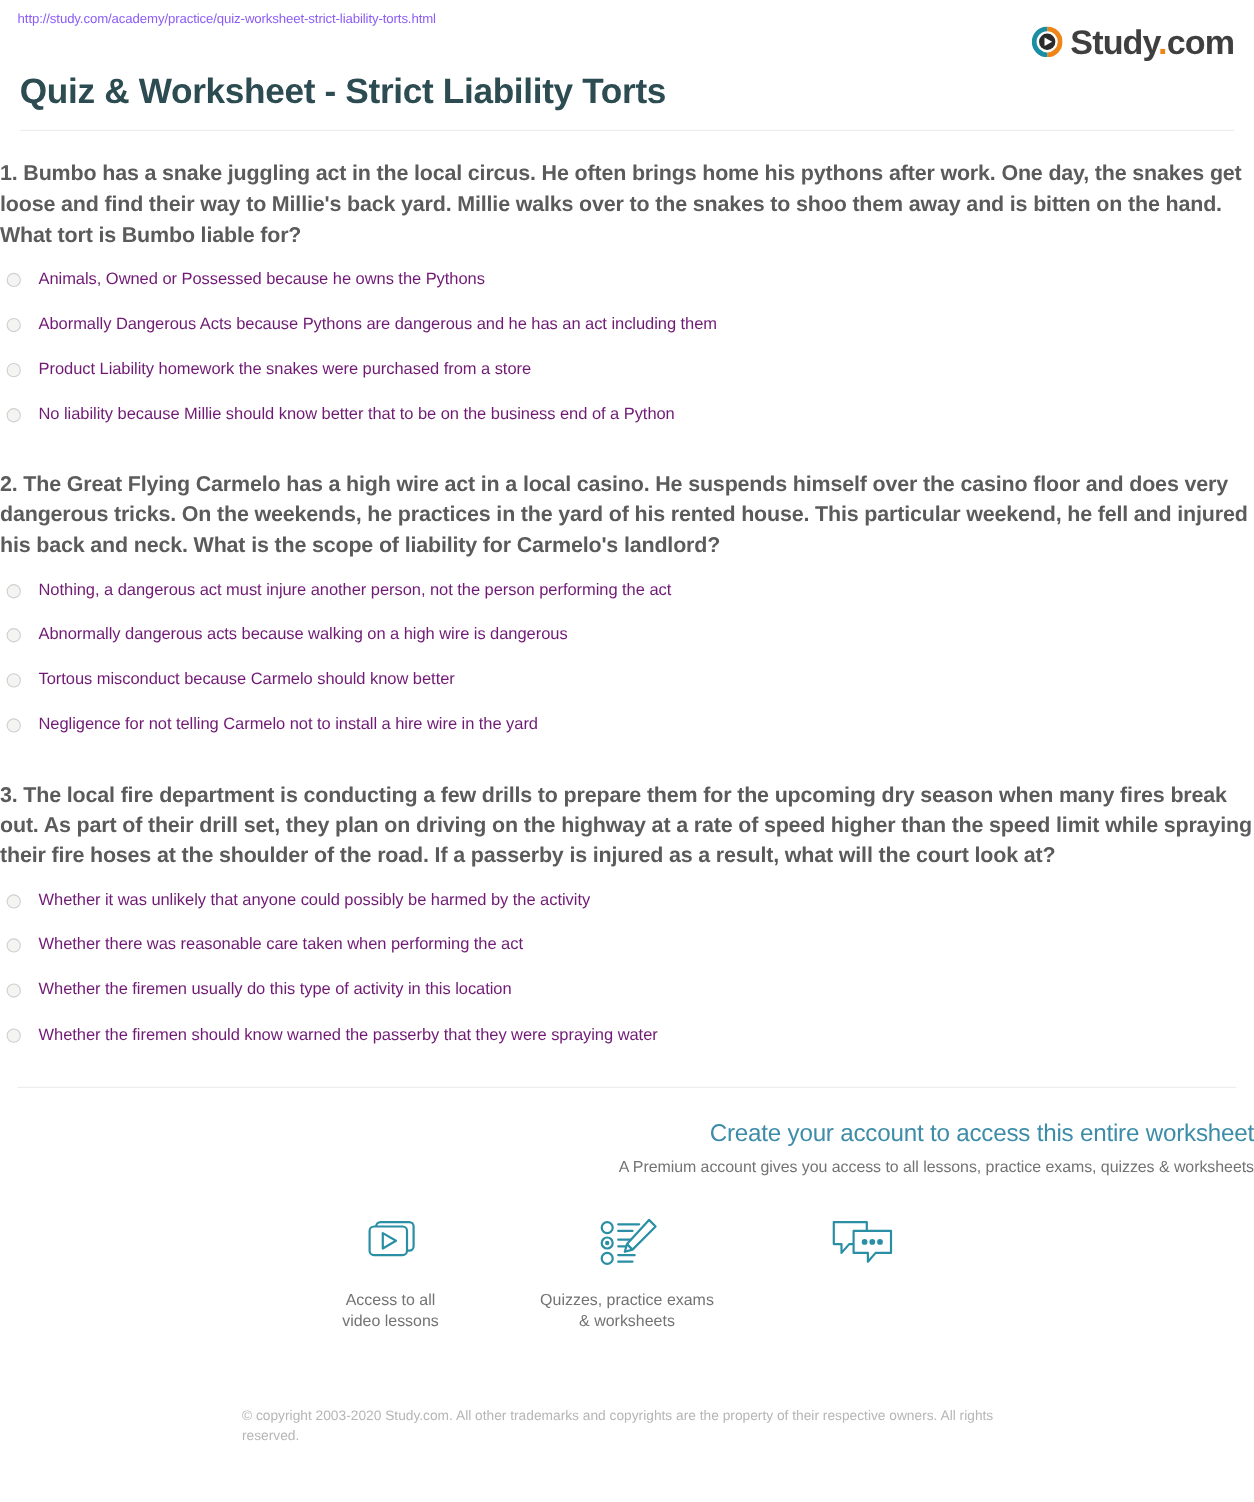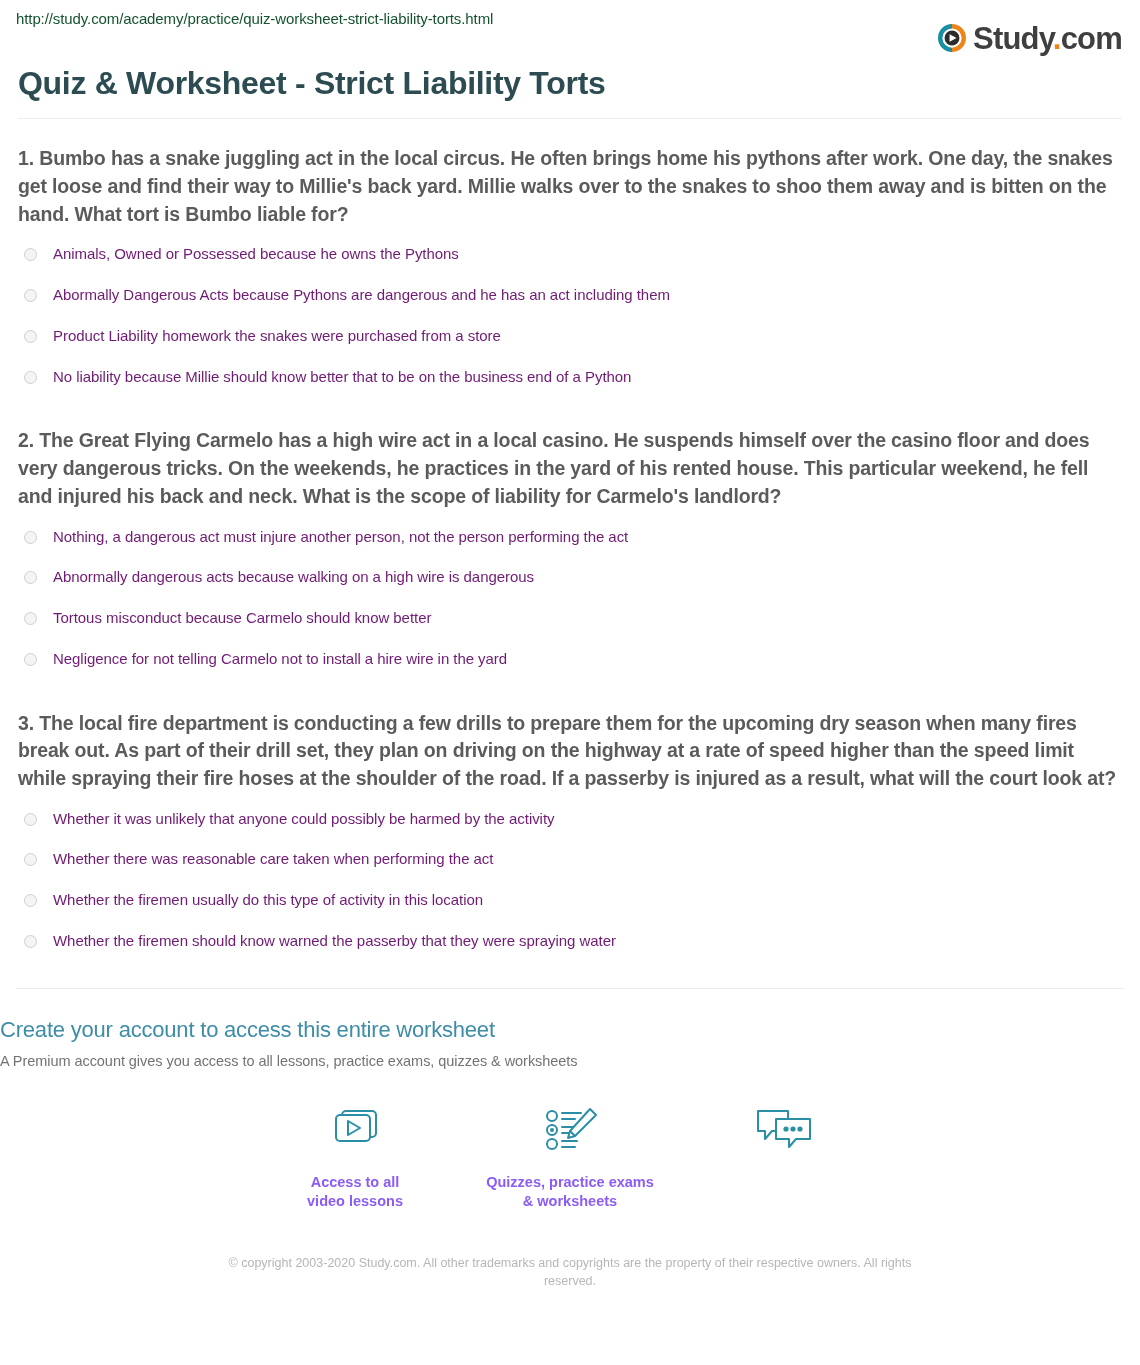--- a/index.html
+++ b/index.html
@@ -27,22 +27,22 @@
   .topbar {
     position: relative;
     height: 56px;
     padding: 0 16px;
     box-sizing: border-box;
   }
   .url {
     position: absolute;
     left: 16px;
     top: 10px;
-    font-size: 15px;
-    color: #14532d;
+    font-size: 12px;
+    color: #8b5cf6;
     letter-spacing: -0.1px;
     white-space: nowrap;
   }
   .logo {
     position: absolute;
     right: 18px;
     top: 20px;
     display: flex;
     align-items: center;
     height: 36px;
@@ -76,21 +76,21 @@
   }
   .title-rule {
     margin-top: 16px;
     border: 0;
     border-top: 1px solid #ececec;
     height: 0;
   }
 
   
   .questions {
-    padding: 0 18px;
+    padding: 0 0;
   }
   .question-block { margin-top: 30px; }
   .question-block.first { margin-top: 26px; }
   .q-text {
     font-size: 19.5px;
     font-weight: bold;
     color: #5b5b5b;
     line-height: 1.42;
     letter-spacing: -0.15px;
     margin: 0 0 6px 0;
@@ -119,21 +119,21 @@
   }
 
   
   .footer-rule {
     margin: 26px 16px 0 16px;
     border: 0;
     border-top: 1px solid #ececec;
     height: 0;
   }
   .cta {
-    text-align: left;
+    text-align: right;
     padding-top: 28px;
   }
   .cta-link {
     font-size: 22px;
     color: #3d8ca8;
     text-decoration: none;
     letter-spacing: -0.2px;
   }
   .cta-sub {
     margin-top: 10px;
@@ -154,30 +154,29 @@
   }
   .feature-icon {
     height: 60px;
     display: flex;
     align-items: center;
     justify-content: center;
   }
   .feature-caption {
     margin-top: 12px;
     font-size: 14.5px;
-    color: #8b5cf6;
+    color: #737373;
     line-height: 1.35;
     white-space: pre-line;
-    font-weight: bold;
   }
 
   .copyright {
-    margin: 42px auto 0 auto;
+    margin: 66px auto 0 auto;
     width: 700px;
-    text-align: center;
+    text-align: left;
     font-size: 12.5px;
     color: #b6b6b6;
     line-height: 1.5;
   }
 </style>
 </head>
 <body>
 
 <div class="page">
 

